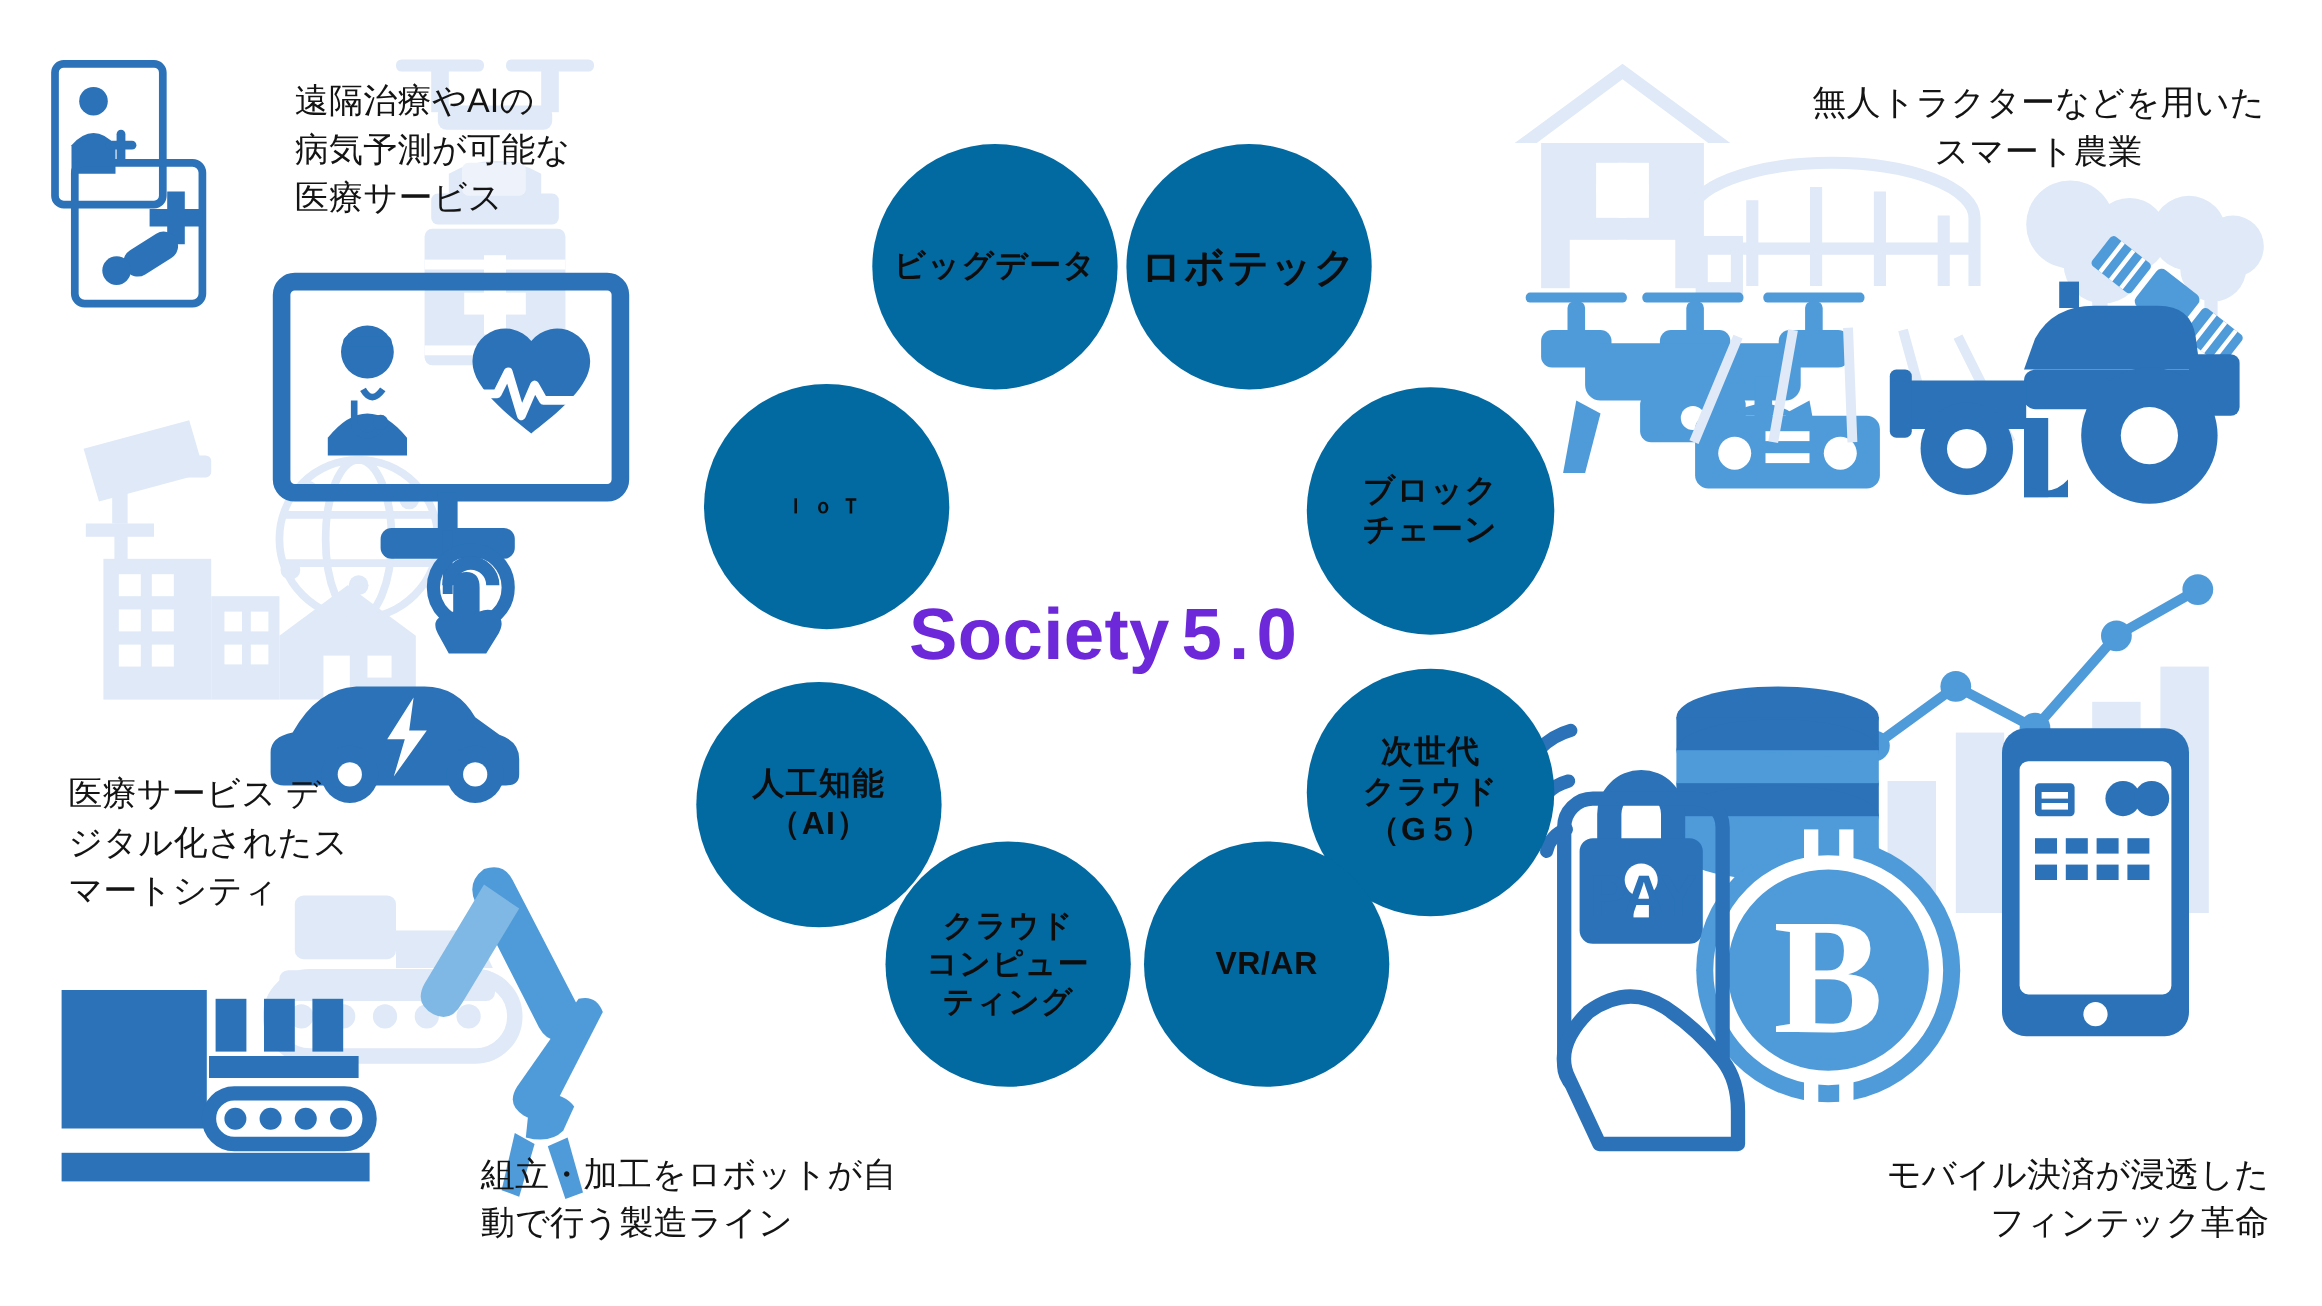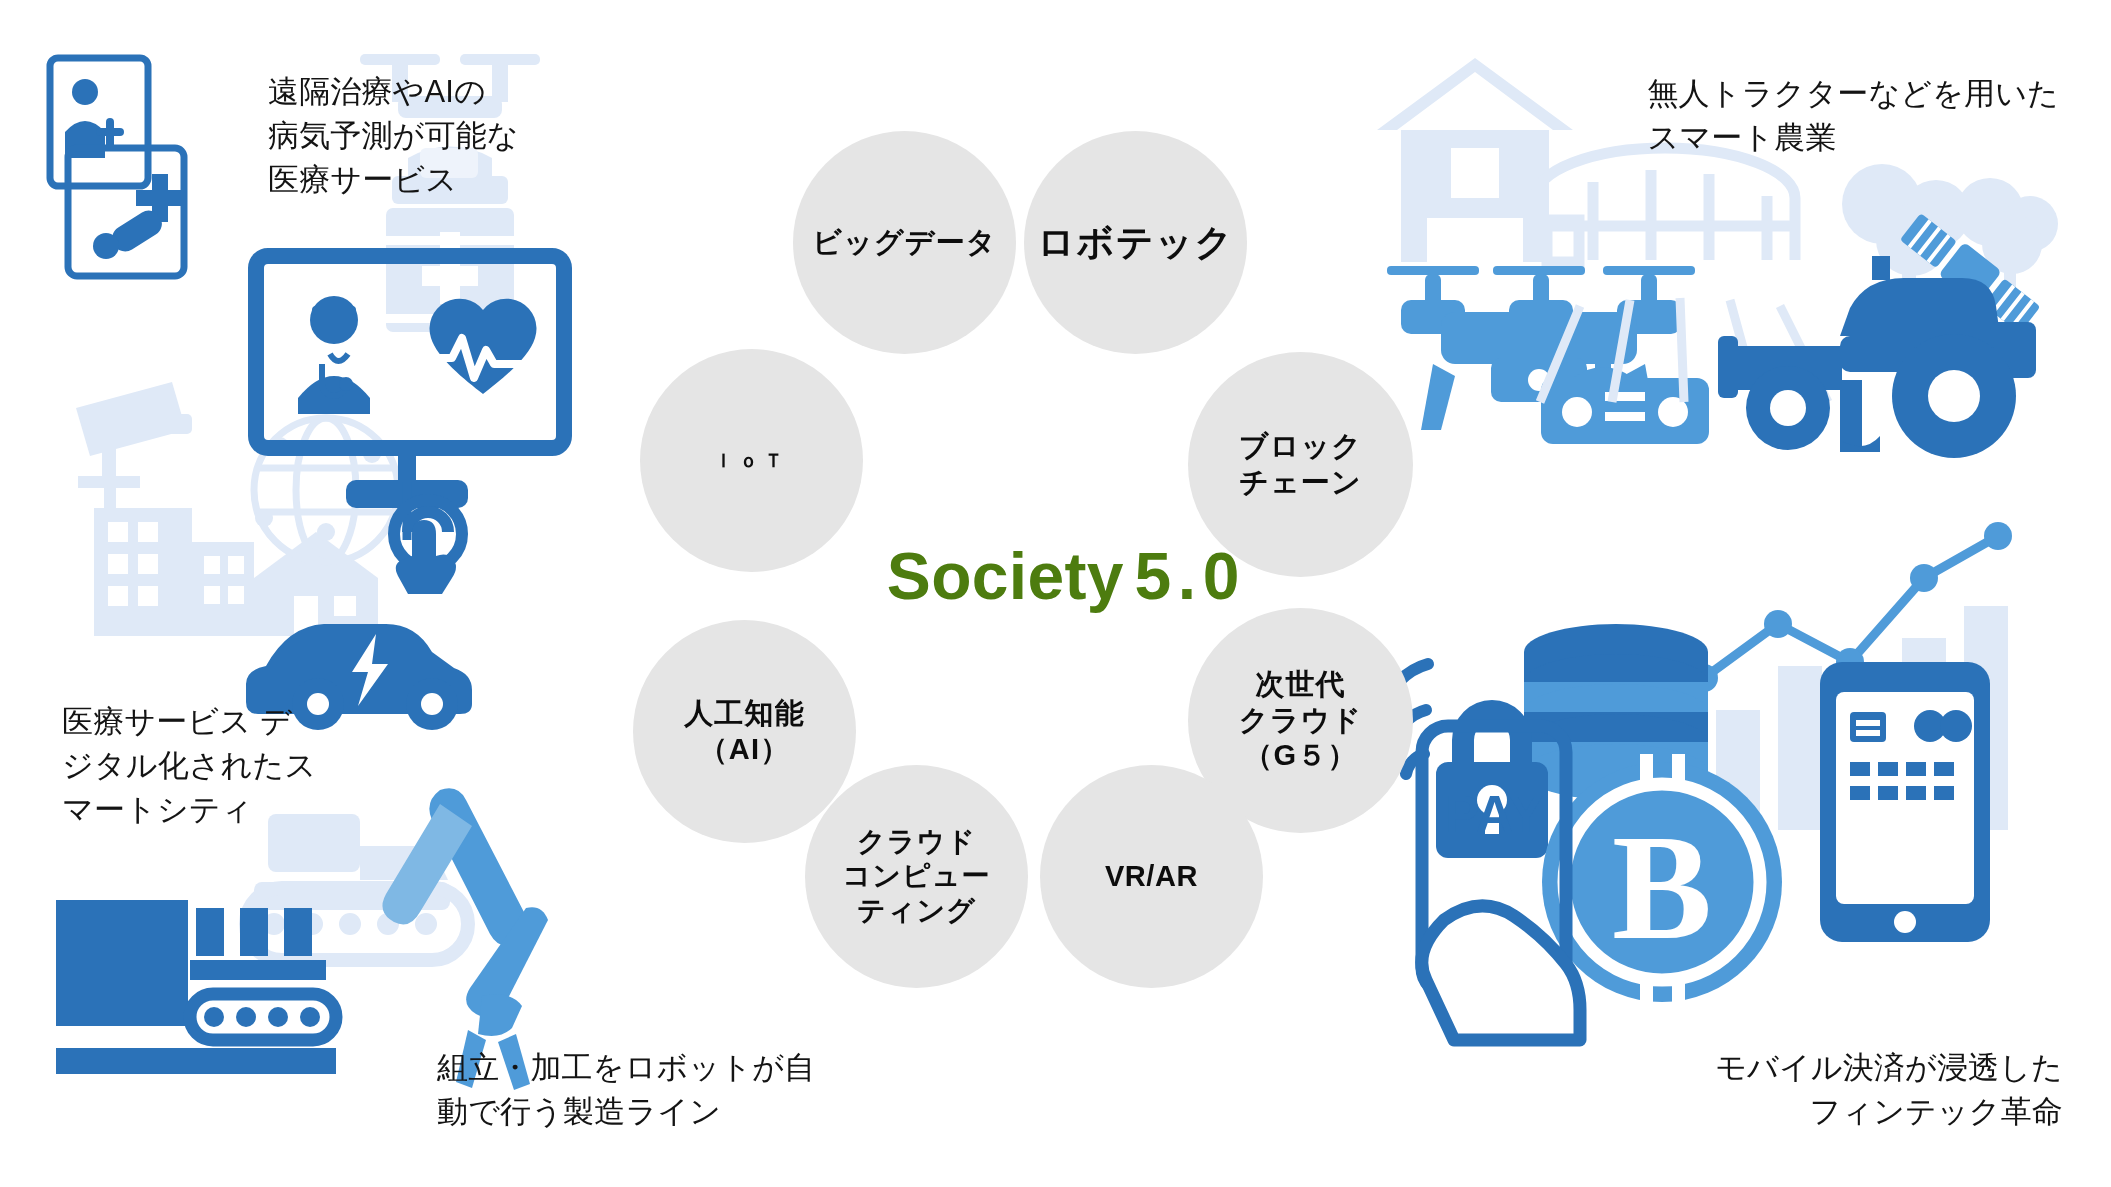--- a/index.html
+++ b/index.html
@@ -13,21 +13,21 @@
     width:2111px;
     height:1187px;
     background:#ffffff;
     overflow:hidden;
   }
 
   
   .bubble{
     position:absolute;
     border-radius:50%;
-    background:#e5e5e5;
+    background:#0369a1;
     display:flex;
     align-items:center;
     justify-content:center;
     text-align:center;
     color:#0d0d0d;
     font-weight:700;
     line-height:1.22;
     letter-spacing:0.04em;
     white-space:pre-line;
     z-index:3;
@@ -42,44 +42,44 @@
   .b-g5{left:1188px;top:608px;width:225px;height:225px;font-size:29px;}
   .b-cloud{left:805px;top:765px;width:223px;height:223px;font-size:28px;}
   .b-vrar{left:1040px;top:765px;width:223px;height:223px;font-size:29px;letter-spacing:0.02em;}
 
   
   .center-title{
     position:absolute;
     left:766px;
     top:538px;
     width:480px;
-    text-align:right;
+    text-align:center;
     font-size:66px;
     font-weight:700;
-    color:#4d7c0f;
+    color:#6d28d9;
     letter-spacing:0.005em;
     z-index:6;
     white-space:nowrap;
   }
   .center-title .num{letter-spacing:0.10em;margin-left:0.16em;font-weight:600;}
 
   
   .caption{
     position:absolute;
     color:#141414;
     font-size:31px;
     line-height:1.42;
     white-space:pre-line;
     z-index:7;
     letter-spacing:0.005em;
   }
   .cap-medical{left:268px;top:70px;text-align:left;}
   .cap-city{left:62px;top:700px;text-align:left;}
   .cap-factory{left:437px;top:1046px;text-align:left;}
-  .cap-agri{right:52px;top:72px;text-align:left;}
+  .cap-agri{right:52px;top:72px;text-align:center;}
   .cap-fintech{right:48px;top:1046px;text-align:right;}
 
   
   svg.art{position:absolute;z-index:1;overflow:visible;}
   svg.art.fg{z-index:2;}
 </style>
 </head>
 <body>
 
 <div id="stage">

